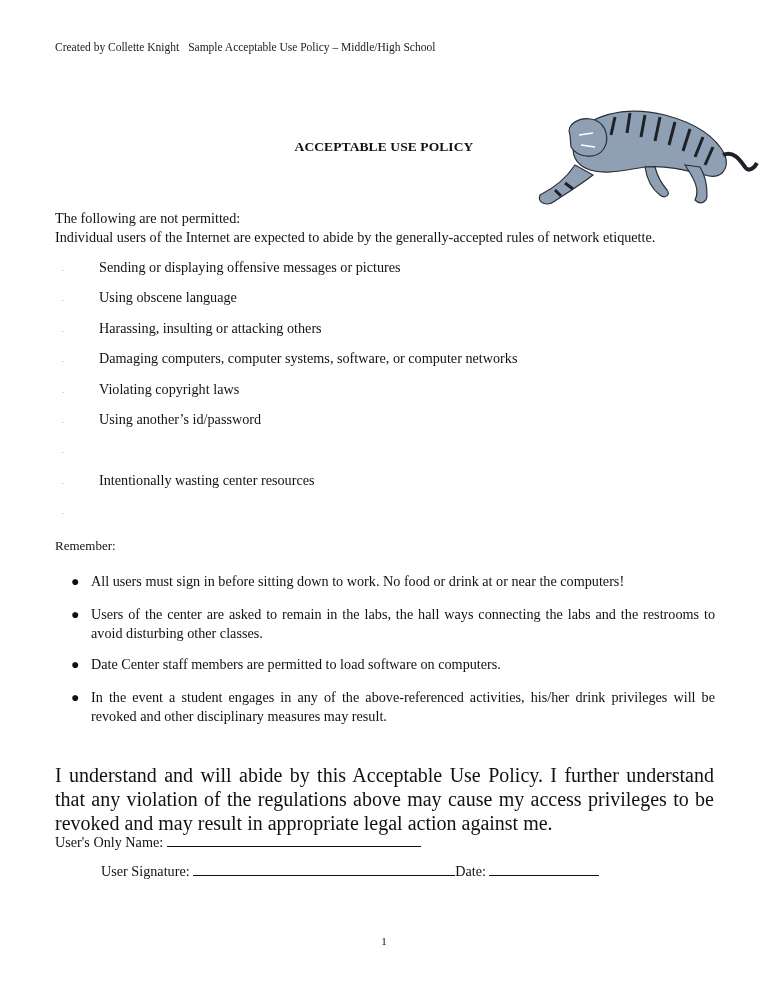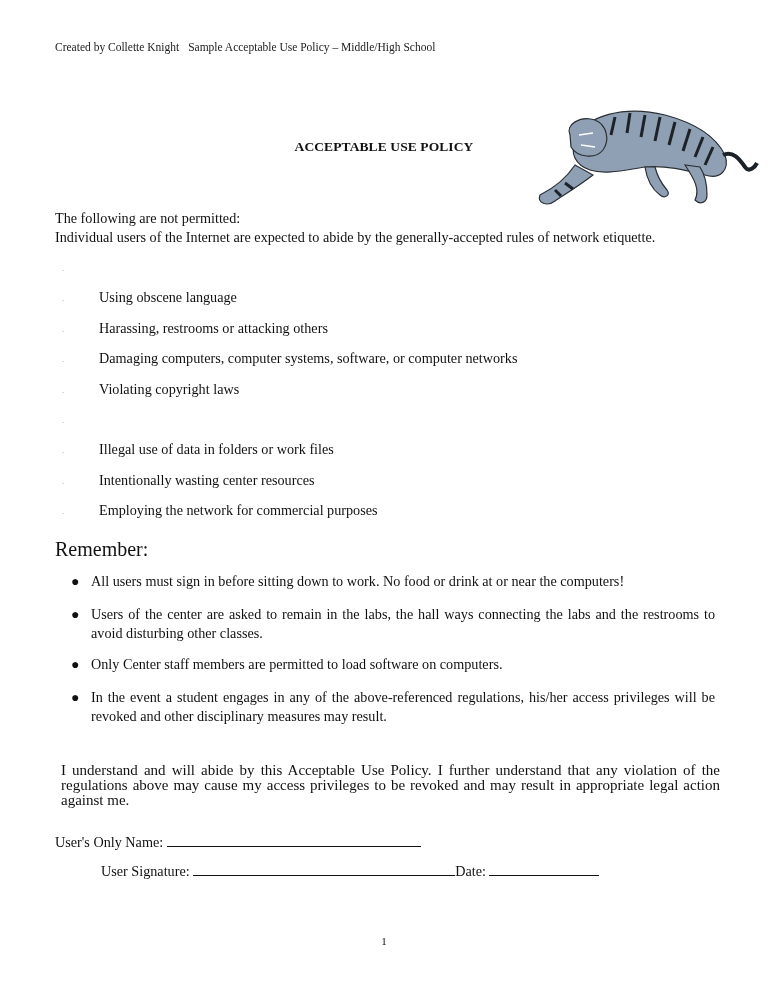--- a/index.html
+++ b/index.html
@@ -9,27 +9,27 @@
     .header .h2 { margin-left: 6px; }
     .title { position: absolute; top: 139px; left: 0; width: 768px; text-align: center;
              font-size: 13.5px; font-weight: bold; letter-spacing: 0.1px; padding-left: 0; }
     .title span { display: inline-block; margin-left: 0px; }
     .tiger { position: absolute; left: 535px; top: 95px; width: 225px; height: 120px; }
     .intro { position: absolute; top: 209px; left: 55px; width: 660px; font-size: 14.2px; line-height: 19px; }
     .plist { position: absolute; top: 258px; left: 55px; width: 660px; }
     .pitem { position: relative; height: 30.4px; font-size: 14.2px; line-height: 19px; }
     .pitem .mark { position: absolute; left: 7px; top: 1px; font-size: 9px; color: #999; }
     .pitem .txt { position: absolute; left: 44px; top: 0; }
-    .remember { position: absolute; top: 538px; left: 55px; font-size: 20px; }
+    .remember { position: absolute; top: 538px; left: 55px; font-size: 13px; }
     .rlist { position: absolute; top: 572px; left: 55px; width: 660px; }
     .ritem { position: relative; font-size: 14.2px; line-height: 19px; margin-bottom: 14px; }
     .ritem .dot { position: absolute; left: 16px; top: 0; font-size: 14px; }
     .ritem .txt { margin-left: 36px; text-align: justify; }
     .ritem.s2 { margin-bottom: 12px; }
-    .agree { position: absolute; top: 763px; left: 61px; width: 659px; font-size: 15px; line-height: 15px; text-align: justify; }
+    .agree { position: absolute; top: 763px; left: 55px; width: 659px; font-size: 20px; line-height: 24px; text-align: justify; }
     .field { position: absolute; left: 55px; font-size: 14.2px; white-space: nowrap; }
     .field.f1 { top: 832px; }
     .field.f2 { top: 861px; margin-left: 46px; }
     .blank { display: inline-block; border-bottom: 1px solid #111; height: 14px; vertical-align: baseline; }
     .pageno { position: absolute; top: 935px; left: 0; width: 768px; text-align: center; font-size: 11px; padding-left: 0; }
     .pageno span { margin-left: 0; display: inline-block; }
   </style>
 </head>
 <body>
 
@@ -70,72 +70,72 @@
 </svg>
 
 <div class="intro">
   <div>The following are not permitted:</div>
   <div>Individual users of the Internet are expected to abide by the generally-accepted rules of network etiquette.</div>
 </div>
 
 <div class="plist">
   <div class="pitem">
       <span class="mark">.</span>
+      <span class="txt">Sending or displaying offensive messages or pictures</span>
     </div>
   <div class="pitem">
       <span class="mark">.</span>
       <span class="txt">Using obscene language</span>
     </div>
   <div class="pitem">
       <span class="mark">.</span>
-      <span class="txt">Harassing, restrooms or attacking others</span>
+      <span class="txt">Harassing, insulting or attacking others</span>
     </div>
   <div class="pitem">
       <span class="mark">.</span>
       <span class="txt">Damaging computers, computer systems, software, or computer networks</span>
     </div>
   <div class="pitem">
       <span class="mark">.</span>
       <span class="txt">Violating copyright laws</span>
     </div>
   <div class="pitem">
       <span class="mark">.</span>
+      <span class="txt">Using another’s id/password</span>
     </div>
   <div class="pitem">
       <span class="mark">.</span>
-      <span class="txt">Illegal use of data in folders or work files</span>
     </div>
   <div class="pitem">
       <span class="mark">.</span>
       <span class="txt">Intentionally wasting center resources</span>
     </div>
   <div class="pitem">
       <span class="mark">.</span>
-      <span class="txt">Employing the network for commercial purposes</span>
     </div>
 </div>
 
 <div class="remember">Remember:</div>
 
 <div class="rlist">
   <div class="ritem">
       <span class="dot">●</span>
       <div class="txt">All users must sign in before sitting down to work. No food or drink at or near the computers!</div>
     </div>
   <div class="ritem s2">
       <span class="dot">●</span>
       <div class="txt">Users of the center are asked to remain in the labs, the hall ways connecting the labs and the restrooms to avoid disturbing other classes.</div>
     </div>
   <div class="ritem">
       <span class="dot">●</span>
-      <div class="txt">Only Center staff members are permitted to load software on computers.</div>
+      <div class="txt">Date Center staff members are permitted to load software on computers.</div>
     </div>
   <div class="ritem">
       <span class="dot">●</span>
-      <div class="txt">In the event a student engages in any of the above-referenced regulations, his/her access privileges will be revoked and other disciplinary measures may result.</div>
+      <div class="txt">In the event a student engages in any of the above-referenced activities, his/her drink privileges will be revoked and other disciplinary measures may result.</div>
     </div>
 </div>
 
 <div class="agree">I understand and will abide by this Acceptable Use Policy. I further understand that any violation of the regulations above may cause my access privileges to be revoked and may result in appropriate legal action against me.</div>
 
 <div class="field f1">
   <span>User's Only Name:</span>
   <span class="blank" style="width:254px"></span>
 </div>
 

